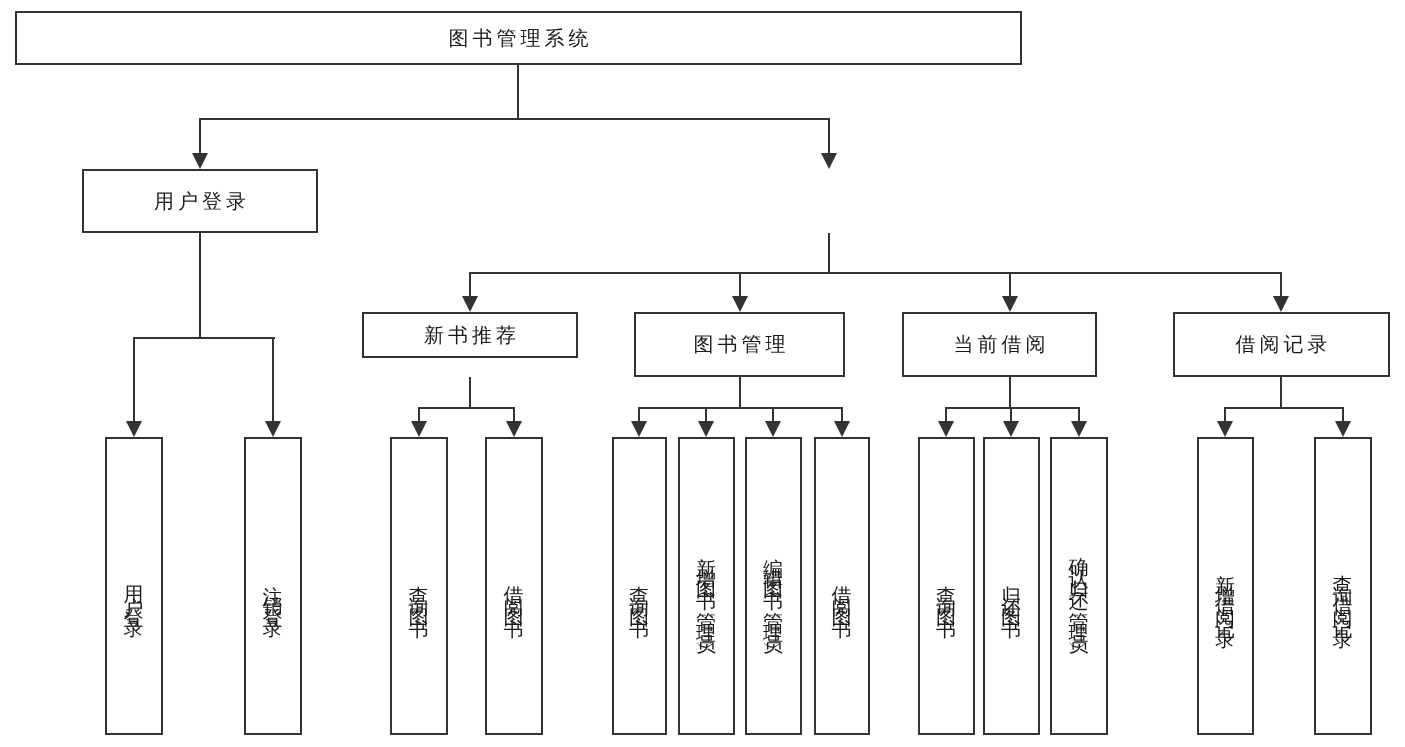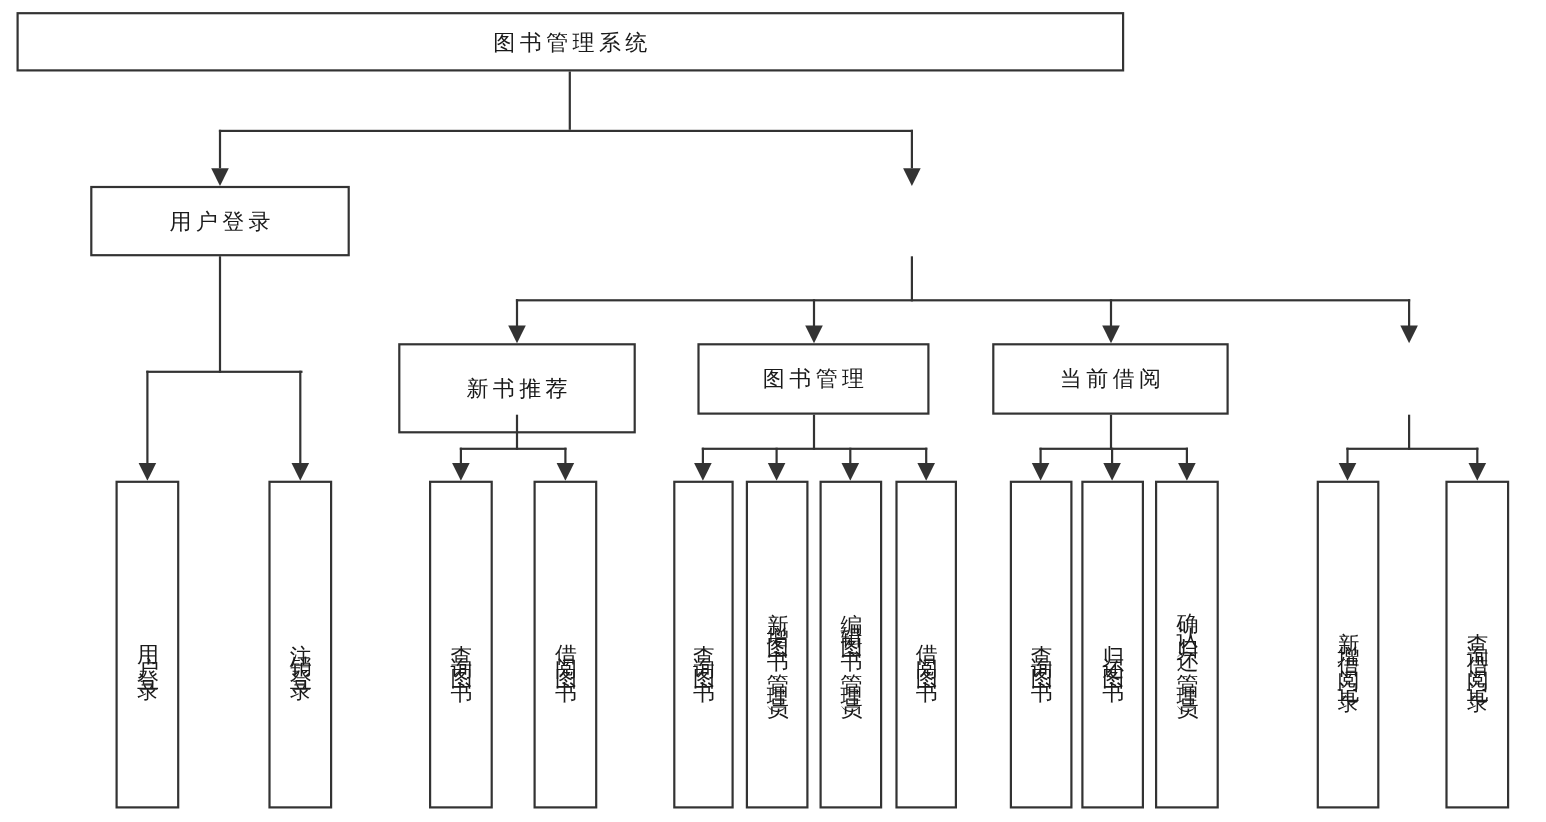--- a/index.html
+++ b/index.html
@@ -66,23 +66,24 @@
   <div class="ln" style="left:469px;top:272px;width:813px;height:2px"></div>
   <div class="ln" style="left:469px;top:272px;width:2px;height:26px"></div>
   <div class="ln" style="left:739px;top:272px;width:2px;height:26px"></div>
   <div class="ln" style="left:1009px;top:272px;width:2px;height:26px"></div>
   <div class="ln" style="left:1280px;top:272px;width:2px;height:26px"></div>
   <div class="ar" style="left:462px;top:296px"></div>
   <div class="ar" style="left:732px;top:296px"></div>
   <div class="ar" style="left:1002px;top:296px"></div>
   <div class="ar" style="left:1273px;top:296px"></div>
 
-  <div class="box h-box" style="left:362px;top:312px;width:216px;height:82px">新书推荐</div>
+  <div class="box h-box" style="left:362px;top:312px;width:216px;height:46px">新书推荐</div>
   <div class="box h-box" style="left:634px;top:312px;width:211px;height:65px">图书管理</div>
-  <div class="box h-box" style="left:902px;top:312px;width:215px;height:65px">当前借阅</div>
+  <div class="box h-box" style="left:902px;top:312px;width:195px;height:65px">当前借阅</div>
+  <div class="box h-box" style="left:1173px;top:312px;width:217px;height:65px">借阅记录</div>
 
   <div class="ln" style="left:469px;top:377px;width:2px;height:32px"></div>
   <div class="ln" style="left:418px;top:407px;width:97px;height:2px"></div>
   <div class="ln" style="left:418px;top:407px;width:2px;height:15px"></div>
   <div class="ln" style="left:513px;top:407px;width:2px;height:15px"></div>
   <div class="ar" style="left:411px;top:421px"></div>
   <div class="ar" style="left:506px;top:421px"></div>
 
   <div class="ln" style="left:739px;top:377px;width:2px;height:32px"></div>
   <div class="ln" style="left:638px;top:407px;width:205px;height:2px"></div>

